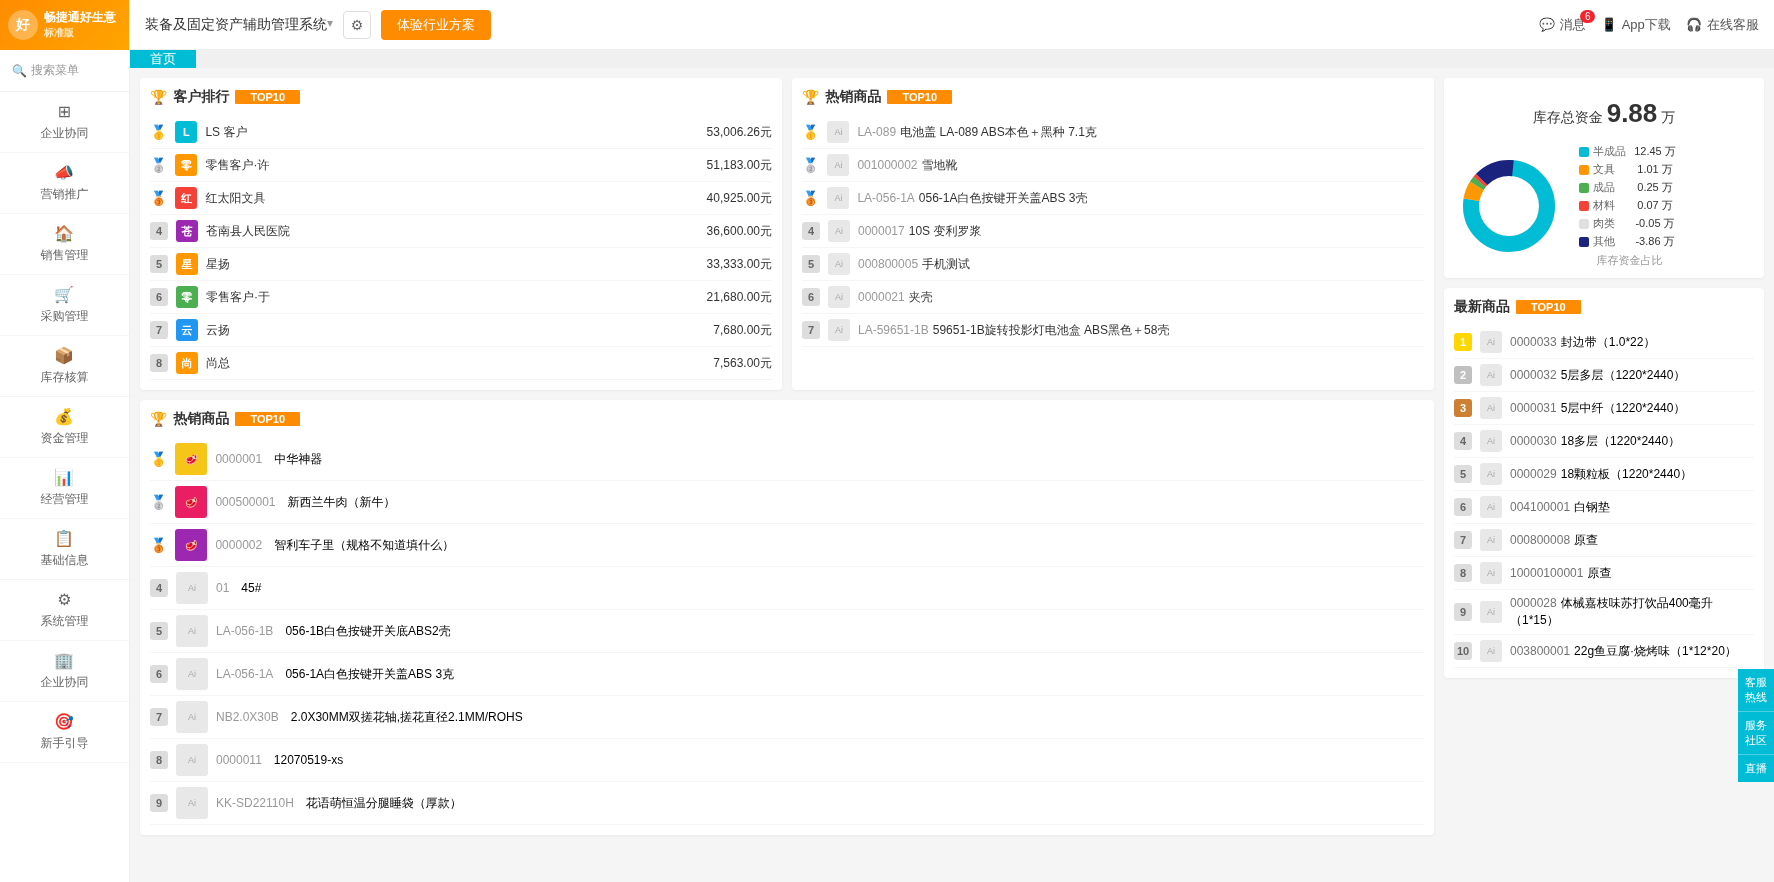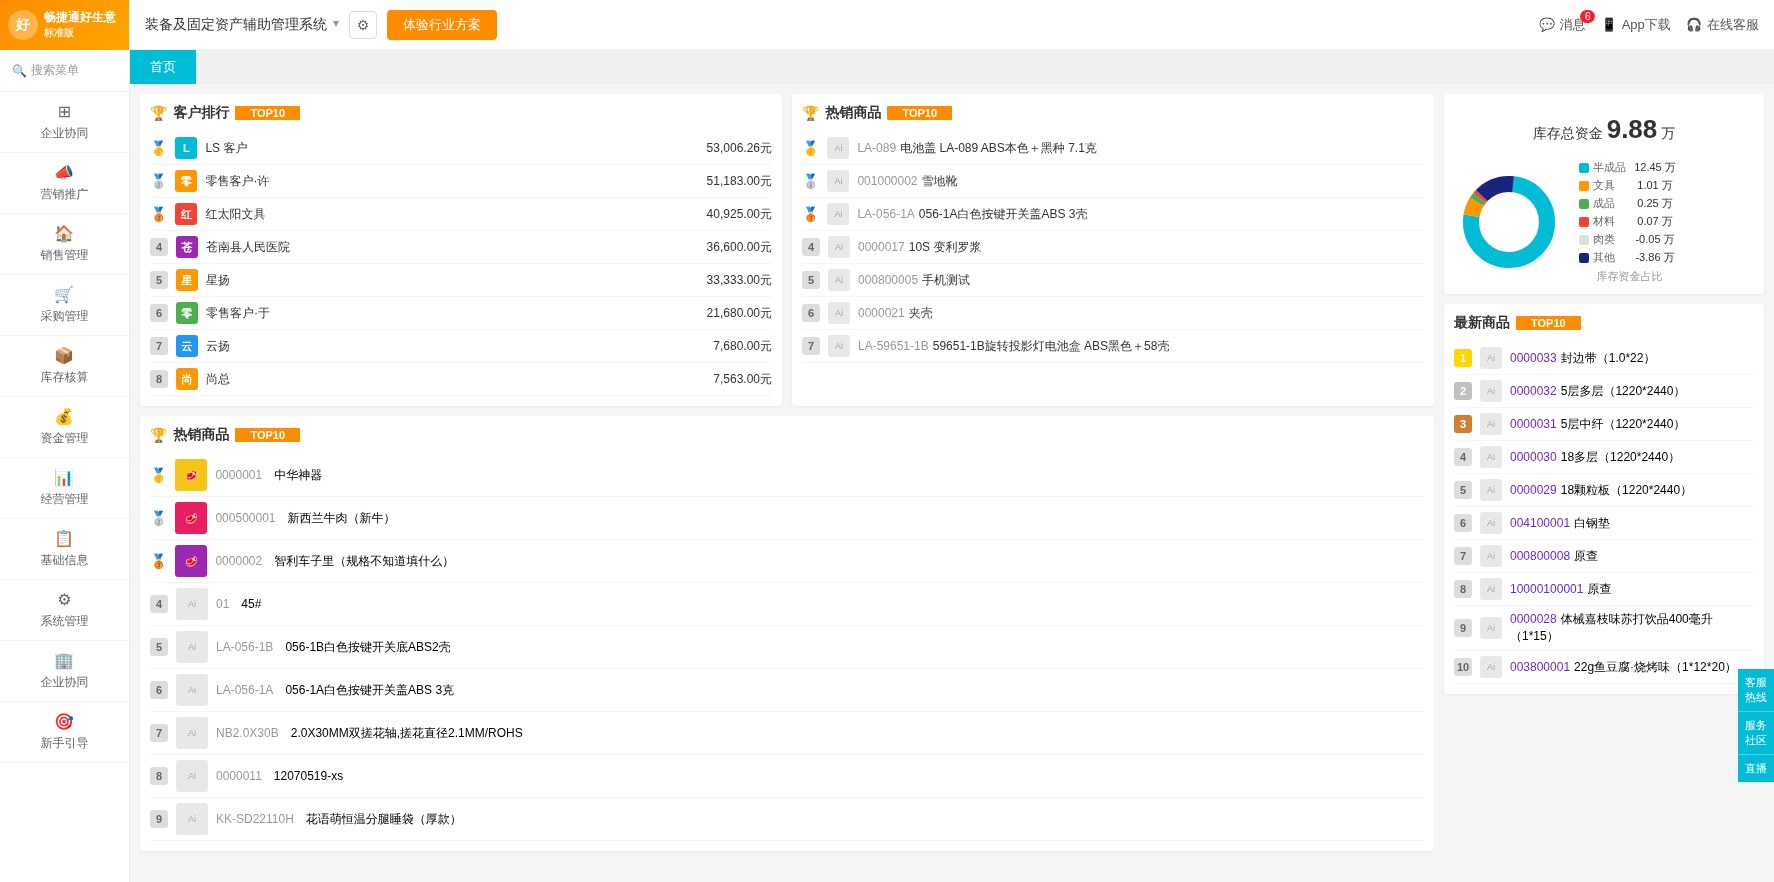--- a/index.html
+++ b/index.html
@@ -79,21 +79,20 @@
       border-bottom: 1px solid #eee;
       display: flex;
       align-items: center;
       padding: 0 15px;
       height: 50px;
       gap: 10px;
     }
     .topbar-title {
       display: flex;
       align-items: flex-start;
-      gap: 6px;
       color: #333;
       font-size: 14px;
     }
     .topbar-title .chevron { color: #999; font-size: 12px; }
     .topbar-gear {
       width: 28px; height: 28px;
       border: 1px solid #ddd;
       border-radius: 4px;
       display: flex; align-items: center; justify-content: center;
       cursor: pointer; color: #666; font-size: 14px;
@@ -129,21 +128,21 @@
       top: -6px; right: -10px;
     }
 
     
     .content-tabs {
       background: #f0f0f0;
       display: flex;
       align-items: center;
     }
     .content-tab {
-      padding: 8px 20px;
+      padding: 0 20px;
       cursor: pointer;
       font-size: 13px;
       color: #555;
       background: #ddd;
     }
     .content-tab.active {
       background: #00bcd4;
       color: white;
     }
 
@@ -285,21 +284,21 @@
     .newest-num.silver { background: #c0c0c0; color: white; }
     .newest-num.bronze { background: #cd7f32; color: white; }
     .newest-product-icon {
       width: 22px; height: 22px;
       background: #e8e8e8;
       border-radius: 3px;
       display: flex; align-items: center; justify-content: center;
       flex-shrink: 0;
       font-size: 10px; color: #aaa;
     }
-    .newest-code { color: #6d28d9; margin-right: 4px; }
+    .newest-code { color: #737373; margin-right: 4px; }
 
     
     .float-buttons {
       position: fixed;
       right: 0;
       bottom: 100px;
       display: flex;
       flex-direction: column;
     }
     .float-btn {

